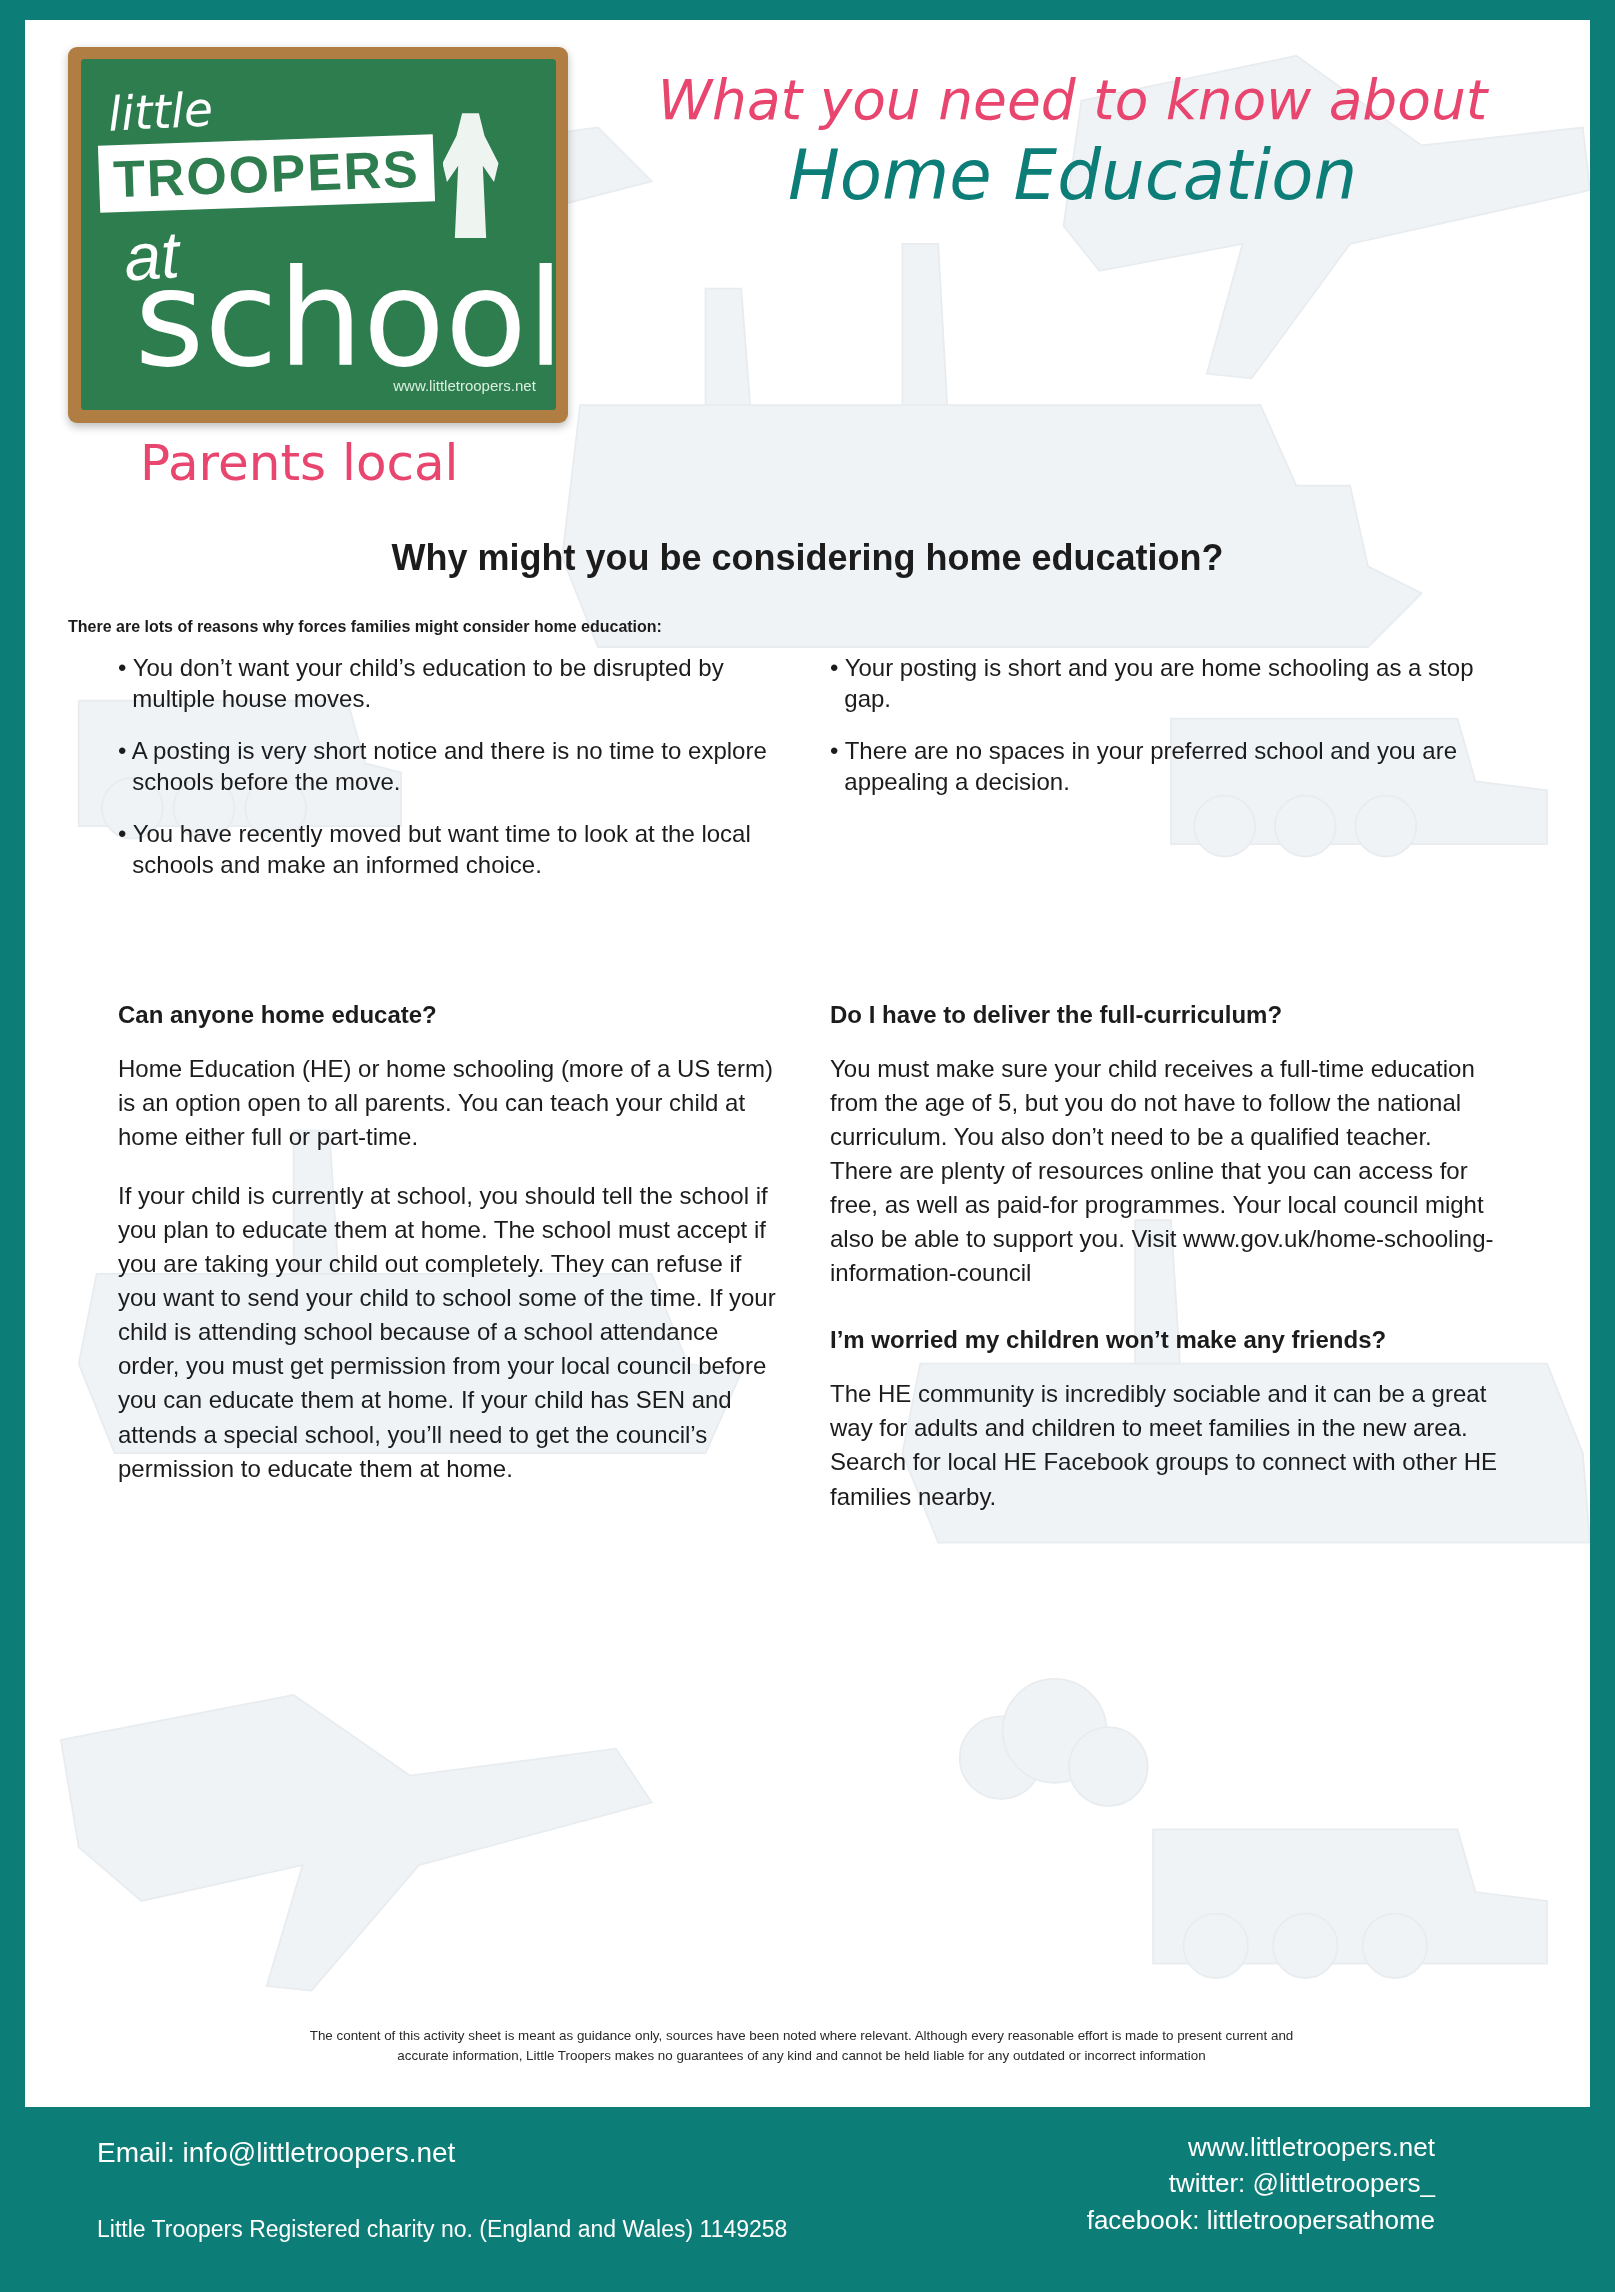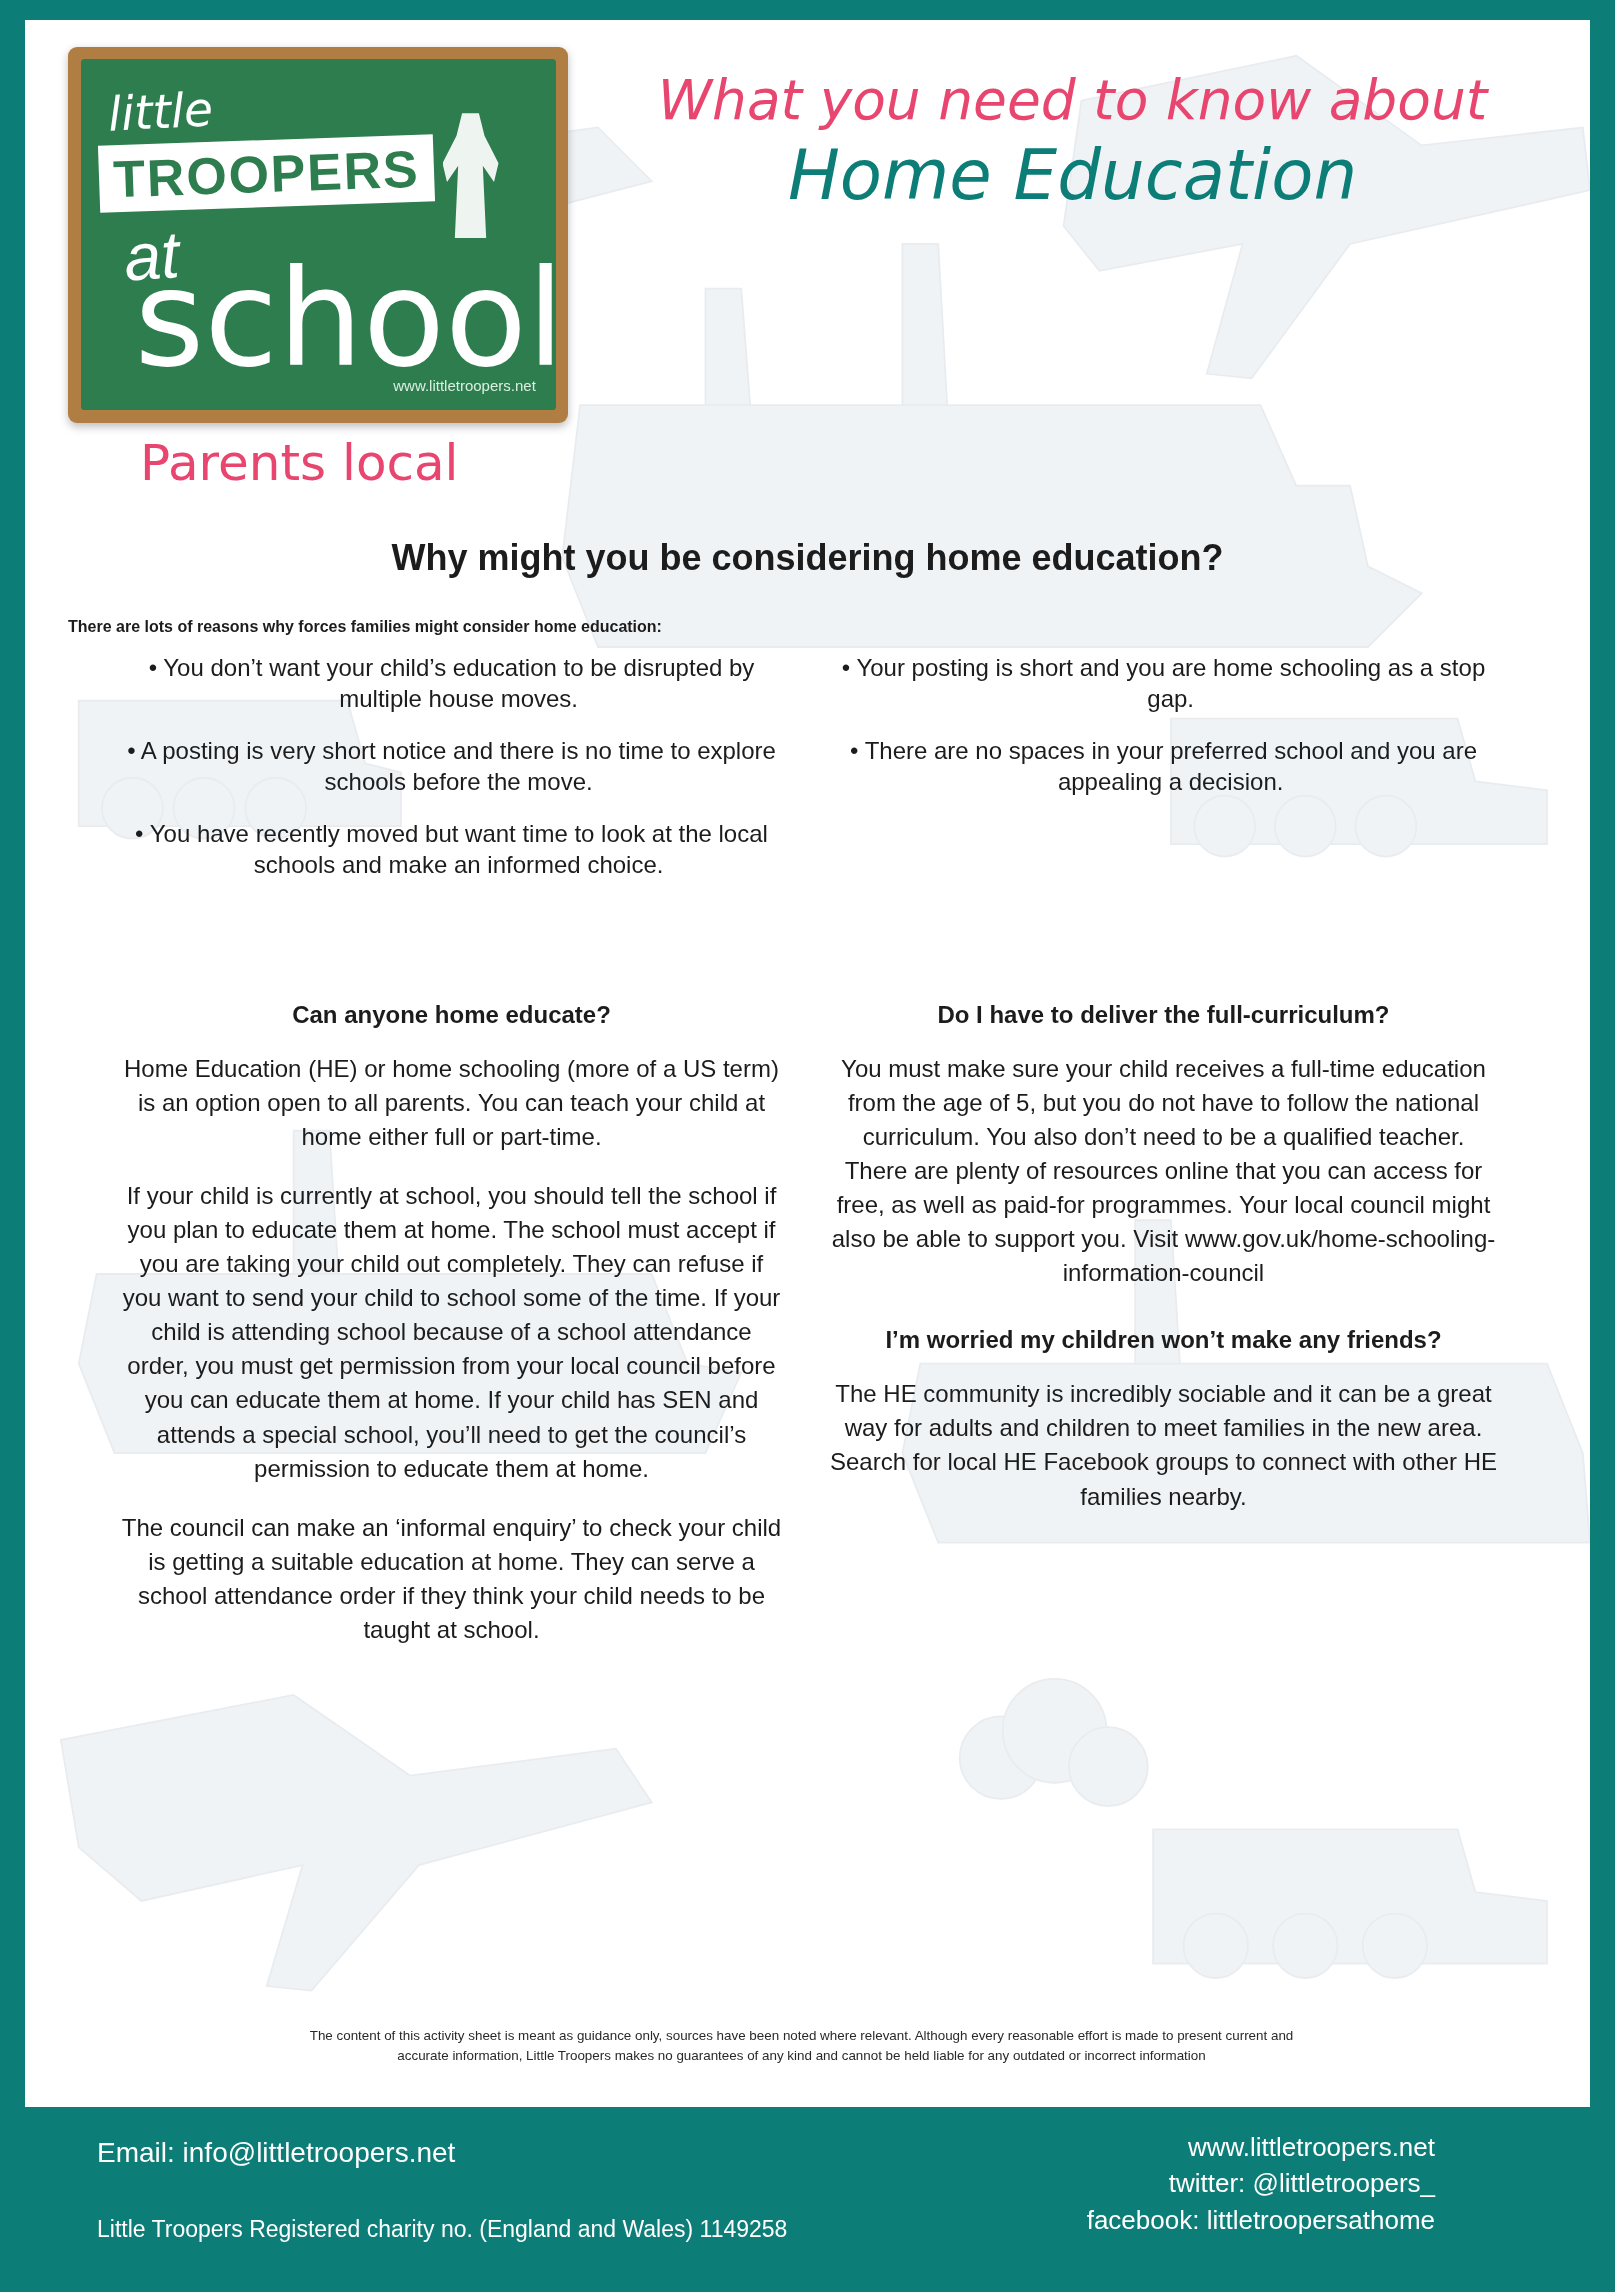--- a/index.html
+++ b/index.html
@@ -157,21 +157,21 @@
     font-size: 16px;
     font-weight: bold;
     color: #1c1c1c;
     margin-bottom: 16px;
   }
   .cols {
     display: flex;
     gap: 45px;
     padding: 0 93px 0 93px;
   }
-  .col { width: 690px; text-align: center; }
+  .col { width: 690px; }
   .bullet {
     font-size: 24px;
     line-height: 1.32;
     color: #1c1c1c;
     margin-bottom: 19.7px;
     padding-left: 14.3px;
     text-indent: -14.3px;
   }
   .section-gap { height: 100px; }
   .q-heading {
@@ -306,21 +306,20 @@
         </div>
       </div>
 
       <div class="section-gap"></div>
 
       <div class="cols">
         <div class="col">
           <div class="q-heading">Can anyone home educate?</div>
           <div class="para">Home Education (HE) or home schooling (more of a US term) is an option open to all parents. You can teach your child at home either full or part-time.</div>
           <div class="para">If your child is currently at school, you should tell the school if you plan to educate them at home. The school must accept if you are taking your child out completely. They can refuse if you want to send your child to school some of the time. If your child is attending school because of a school attendance order, you must get permission from your local council before you can educate them at home. If your child has SEN and attends a special school, you’ll need to get the council’s permission to educate them at home.</div>
-          <div class="para">The council can make an ‘informal enquiry’ to check your child is getting a suitable education at home. They can serve a school attendance order if they think your child needs to be taught at school.</div>
         </div>
         <div class="col">
           <div class="q-heading">Do I have to deliver the full-curriculum?</div>
           <div class="para">You must make sure your child receives a full-time education from the age of 5, but you do not have to follow the national curriculum. You also don’t need to be a qualified teacher. There are plenty of resources online that you can access for free, as well as paid-for programmes. Your local council might also be able to support you. Visit www.gov.uk/home-schooling-information-council</div>
           <div class="q-heading spaced">I’m worried my children won’t make any friends?</div>
           <div class="para">The HE community is incredibly sociable and it can be a great way for adults and children to meet families in the new area. Search for local HE Facebook groups to connect with other HE families nearby.</div>
         </div>
       </div>
     </div>
 

